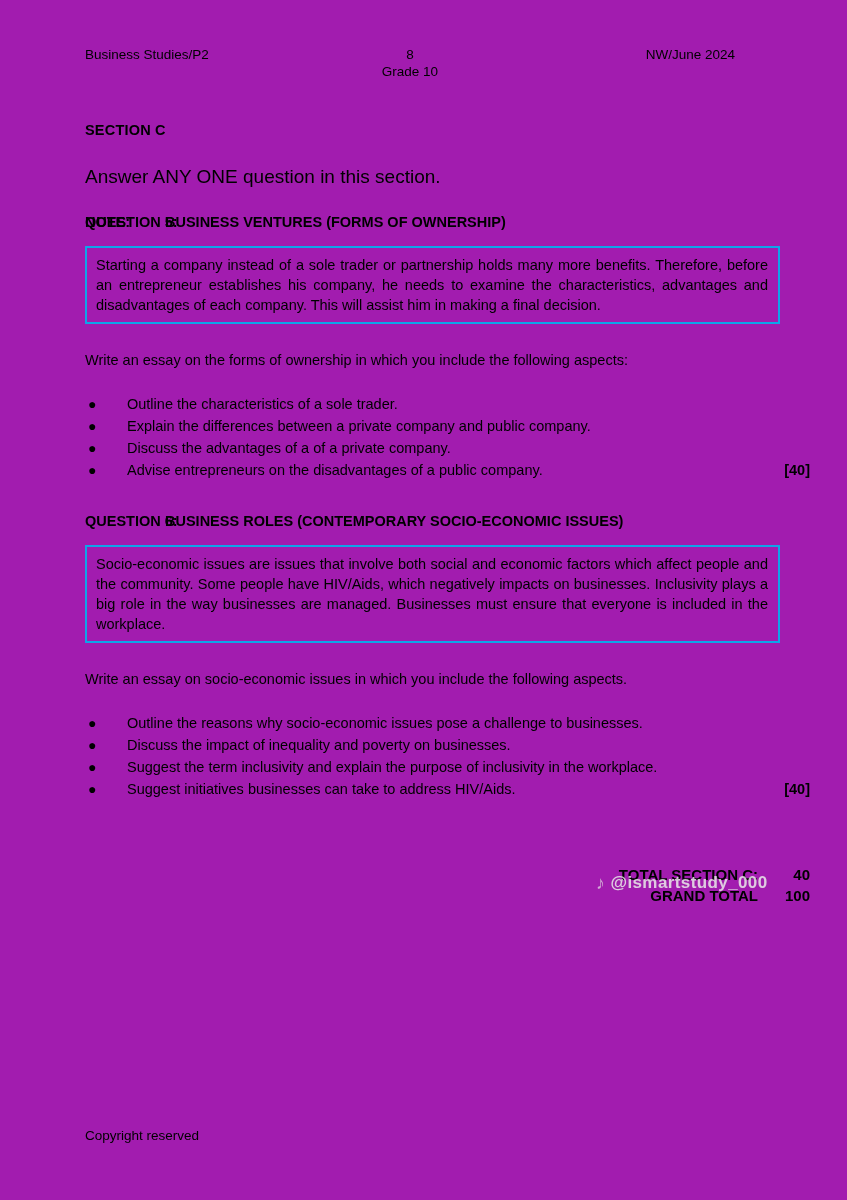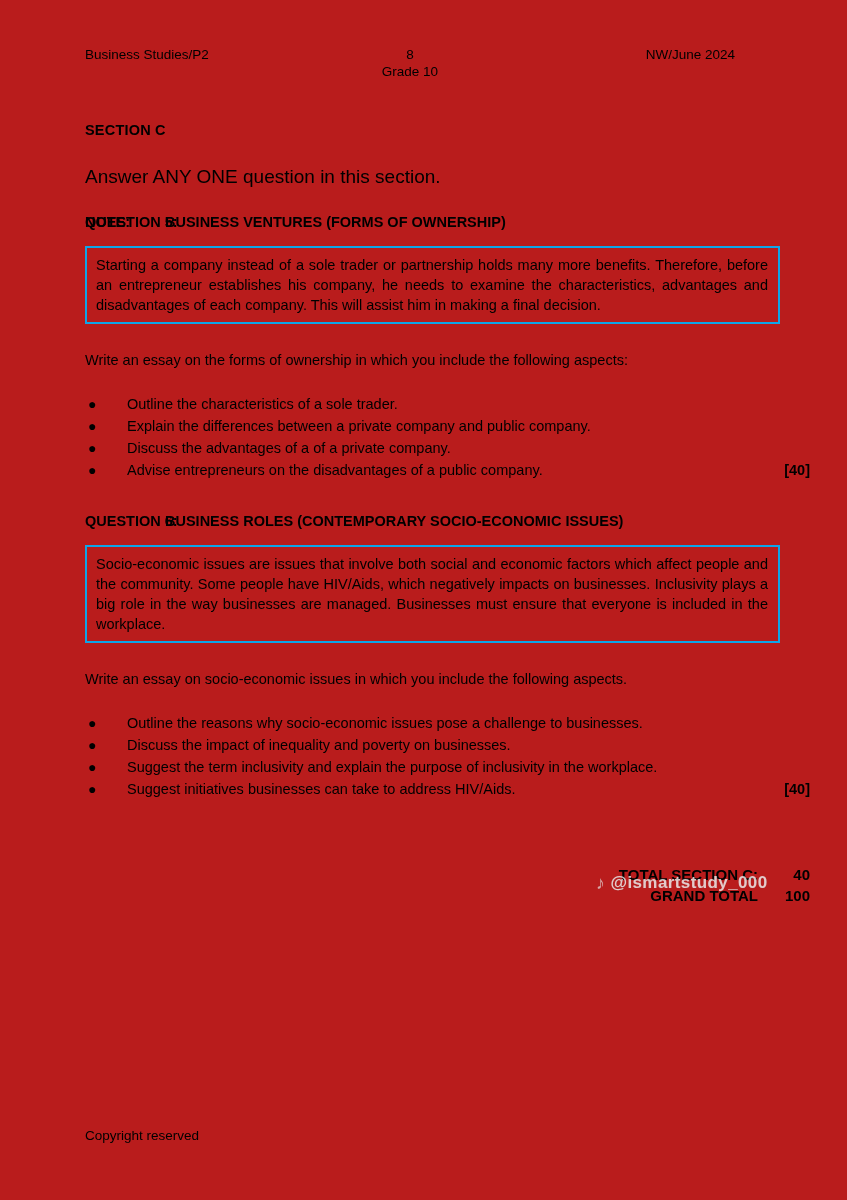--- a/index.html
+++ b/index.html
@@ -9,21 +9,21 @@
     background: #ffffff;
   }
   body {
     font-family: "Liberation Sans", sans-serif;
     color: #000000;
   }
   .page {
     position: relative;
     width: 847px;
     height: 1200px;
-    background: #b91c1c;
+    background: #a21caf;
     overflow: hidden;
     margin: 0 auto;
   }
 
   
   .page-header {
     position: absolute;
     left: 85px;
     top: 46px;
     width: 650px;

